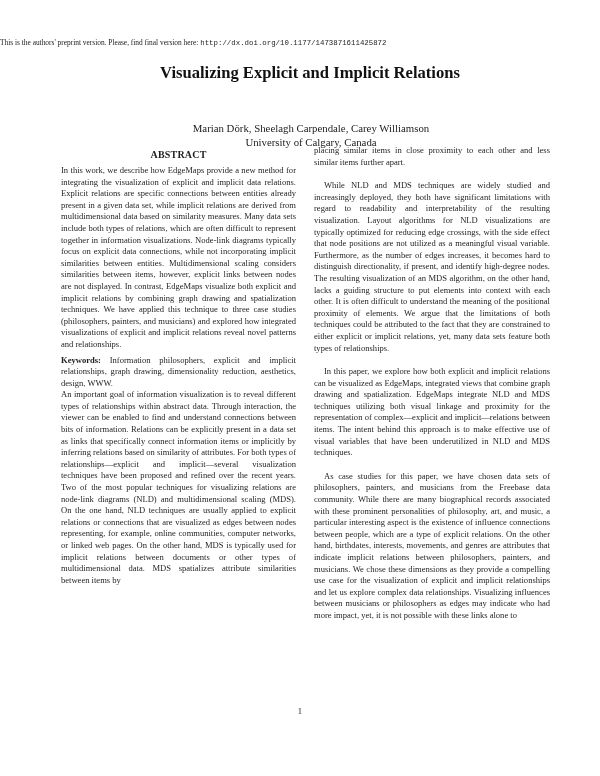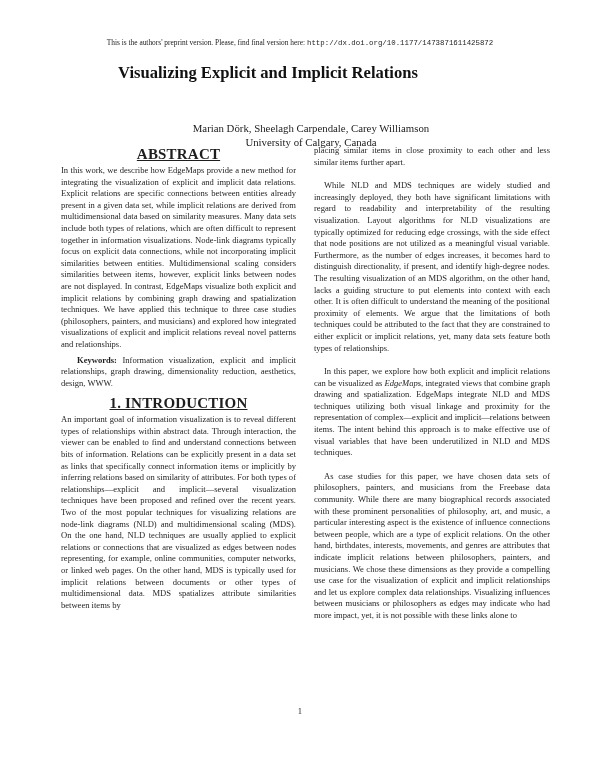--- a/index.html
+++ b/index.html
@@ -13,41 +13,42 @@
       position: relative;
       overflow: hidden;
       font-family: "DejaVu Serif", "Liberation Serif", serif;
       color: #1a1a1a;
     }
     .preprint {
       position: absolute;
       top: 38px;
       left: 0;
       width: 600px;
-      text-align: center;
+      text-align: left;
       font-family: "Liberation Serif", serif;
       font-size: 7.4px;
       color: #222;
       white-space: nowrap;
     }
     .preprint .url {
       font-family: "Liberation Mono", monospace;
       font-size: 7.4px;
     }
     .title {
       position: absolute;
       top: 63px;
       left: 0;
       width: 536px;
       text-align: center;
       font-family: "Liberation Serif", serif;
       font-weight: bold;
       font-size: 16.6px;
       line-height: 20px;
       color: #111;
+      padding-left: 42px;
     }
     .authors {
       position: absolute;
       top: 121px;
       left: 11px;
       width: 600px;
       text-align: center;
       font-family: Liberation Serif, serif;
       font-size: 10.8px;
       line-height: 14px;
@@ -62,43 +63,41 @@
       line-height: 11.6px;
       text-align: justify;
       hyphens: auto;
       color: #1e1e1e;
     }
     .col-left { left: 61px; }
     .col-right { left: 314px; width: 236px; top: 145px; }
     .section-heading {
       text-align: center;
       font-weight: bold;
-      font-size: 15px;
+      font-size: 10px;
       line-height: 13px;
       margin: 0 0 4px 0;
       letter-spacing: 0.2px;
-      text-decoration: underline;
     }
     .section-heading.intro {
       margin-top: 8px;
       margin-bottom: 4px;
     }
     p {
       margin: 0;
     }
     .para-gap { margin-top: 12px; }
     .indent { text-indent: 10px; }
     .keywords {
       margin-top: 4px;
     }
     .keywords .kw-label {
       font-weight: bold;
-      margin-left: 16px;
     }
-    .em { font-style: italic; }
+    .em { }
     .page-number {
       position: absolute;
       top: 706px;
       left: 0;
       width: 600px;
       text-align: center;
       font-family: "Liberation Serif", serif;
       font-size: 8.6px;
       color: #222;
     }
@@ -115,22 +114,21 @@
 </div>
 
 <div class="authors">
   <div>Marian Dörk, Sheelagh Carpendale, Carey Williamson</div>
   <div>University of Calgary, Canada</div>
 </div>
 
 <div class="col col-left">
   <div class="section-heading">ABSTRACT</div>
   <p>In this work, we describe how EdgeMaps provide a new method for integrating the visualization of explicit and implicit data relations. Explicit relations are specific connections between entities already present in a given data set, while implicit relations are derived from multidimensional data based on similarity measures. Many data sets include both types of relations, which are often difficult to represent together in information visualizations. Node-link diagrams typically focus on explicit data connections, while not incorporating implicit similarities between entities. Multidimensional scaling considers similarities between items, however, explicit links between nodes are not displayed. In contrast, EdgeMaps visualize both explicit and implicit relations by combining graph drawing and spatialization techniques. We have applied this technique to three case studies (philosophers, painters, and musicians) and explored how integrated visualizations of explicit and implicit relations reveal novel patterns and relationships.</p>
-  <p class="keywords"><span class="kw-label">Keywords:</span><span> Information visualization, explicit and implicit relationships, graph drawing, dimensionality reduction, aesthetics, design, WWW.</span></p>
-  <div class="section-heading intro">1. INTRODUCTION</div>
+  <p class="keywords"><span class="kw-label">Keywords:</span><span> Information philosophers, explicit and implicit relationships, graph drawing, dimensionality reduction, aesthetics, design, WWW.</span></p>
   <p>An important goal of information visualization is to reveal different types of relationships within abstract data. Through interaction, the viewer can be enabled to find and understand connections between bits of information. Relations can be explicitly present in a data set as links that specifically connect information items or implicitly by inferring relations based on similarity of attributes. For both types of relationships—explicit and implicit—several visualization techniques have been proposed and refined over the recent years. Two of the most popular techniques for visualizing relations are node-link diagrams (NLD) and multidimensional scaling (MDS). On the one hand, NLD techniques are usually applied to explicit relations or connections that are visualized as edges between nodes representing, for example, online communities, computer networks, or linked web pages. On the other hand, MDS is typically used for implicit relations between documents or other types of multidimensional data. MDS spatializes attribute similarities between items by</p>
 </div>
 
 <div class="col col-right">
   <p>placing similar items in close proximity to each other and less similar items further apart.</p>
   <p class="indent para-gap">While NLD and MDS techniques are widely studied and increasingly deployed, they both have significant limitations with regard to readability and interpretability of the resulting visualization. Layout algorithms for NLD visualizations are typically optimized for reducing edge crossings, with the side effect that node positions are not utilized as a meaningful visual variable. Furthermore, as the number of edges increases, it becomes hard to distinguish directionality, if present, and identify high-degree nodes. The resulting visualization of an MDS algorithm, on the other hand, lacks a guiding structure to put elements into context with each other. It is often difficult to understand the meaning of the positional proximity of elements. We argue that the limitations of both techniques could be attributed to the fact that they are constrained to either explicit or implicit relations, yet, many data sets feature both types of relationships.</p>
   <p class="indent para-gap"><span>In this paper, we explore how both explicit and implicit relations can be visualized as </span><span class="em">EdgeMaps</span><span>, integrated views that combine graph drawing and spatialization. EdgeMaps integrate NLD and MDS techniques utilizing both visual linkage and proximity for the representation of complex—explicit and implicit—relations between items. The intent behind this approach is to make effective use of visual variables that have been underutilized in NLD and MDS techniques.</span></p>
   <p class="indent para-gap">As case studies for this paper, we have chosen data sets of philosophers, painters, and musicians from the Freebase data community. While there are many biographical records associated with these prominent personalities of philosophy, art, and music, a particular interesting aspect is the existence of influence connections between people, which are a type of explicit relations. On the other hand, birthdates, interests, movements, and genres are attributes that indicate implicit relations between philosophers, painters, and musicians. We chose these dimensions as they provide a compelling use case for the visualization of explicit and implicit relationships and let us explore complex data relationships. Visualizing influences between musicians or philosophers as edges may indicate who had more impact, yet, it is not possible with these links alone to</p>
 </div>
 

